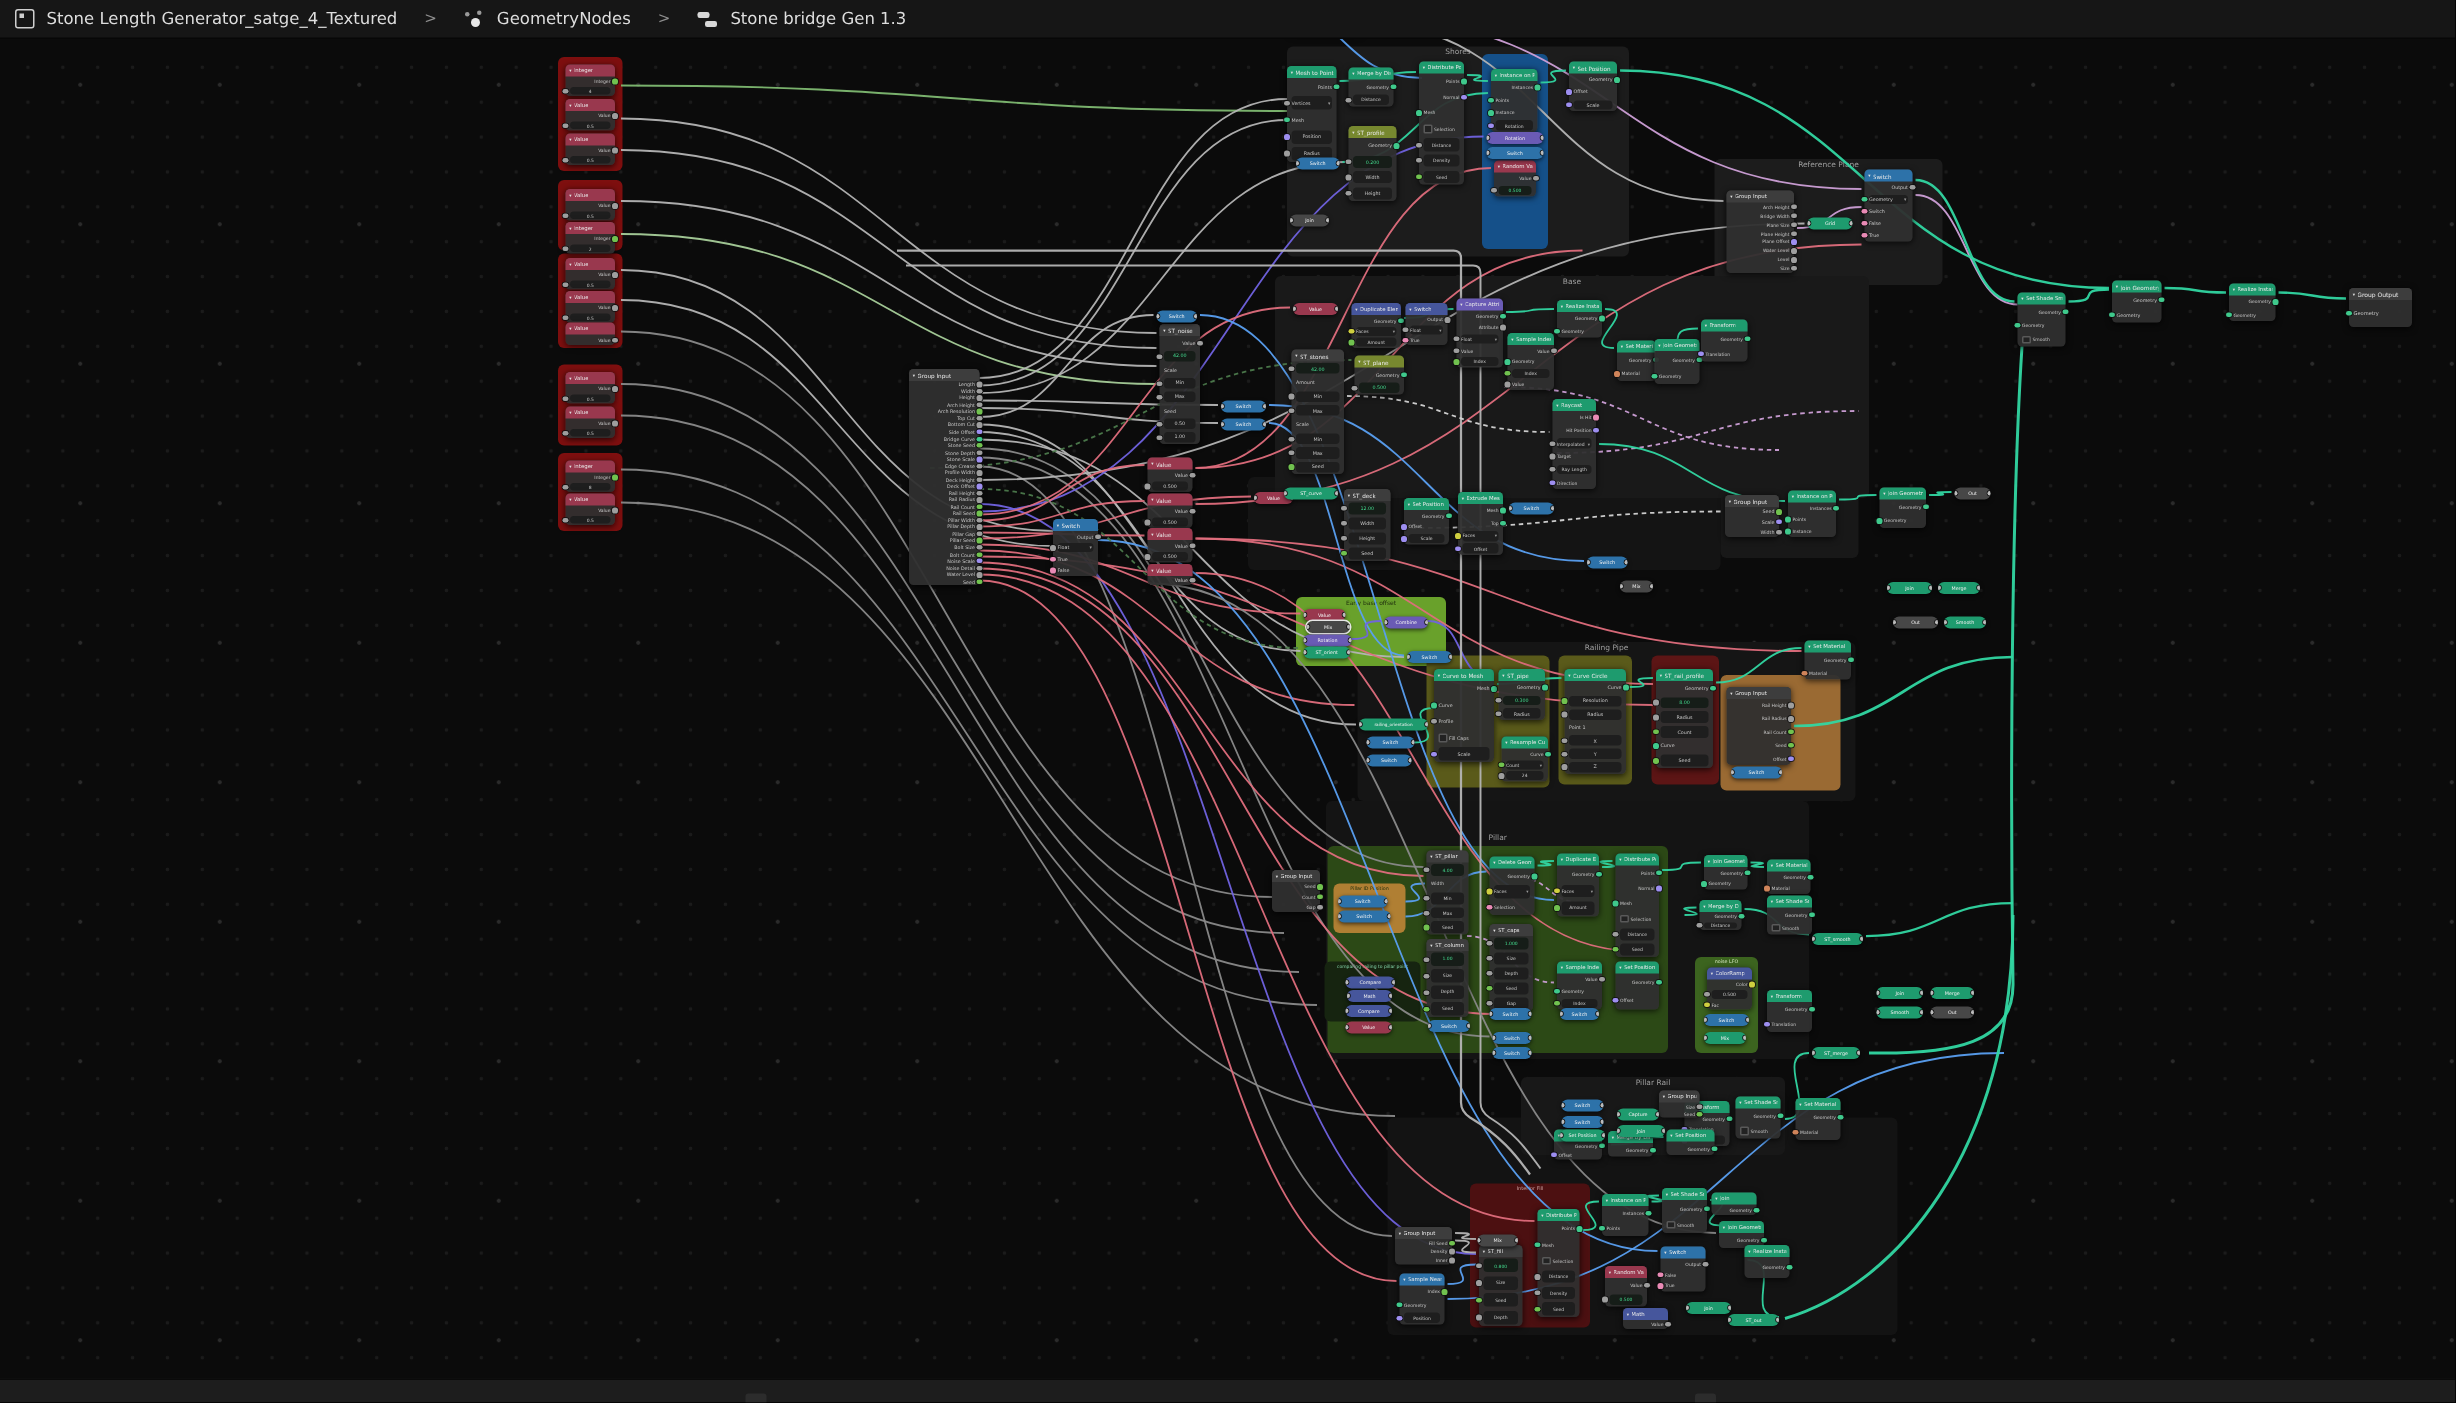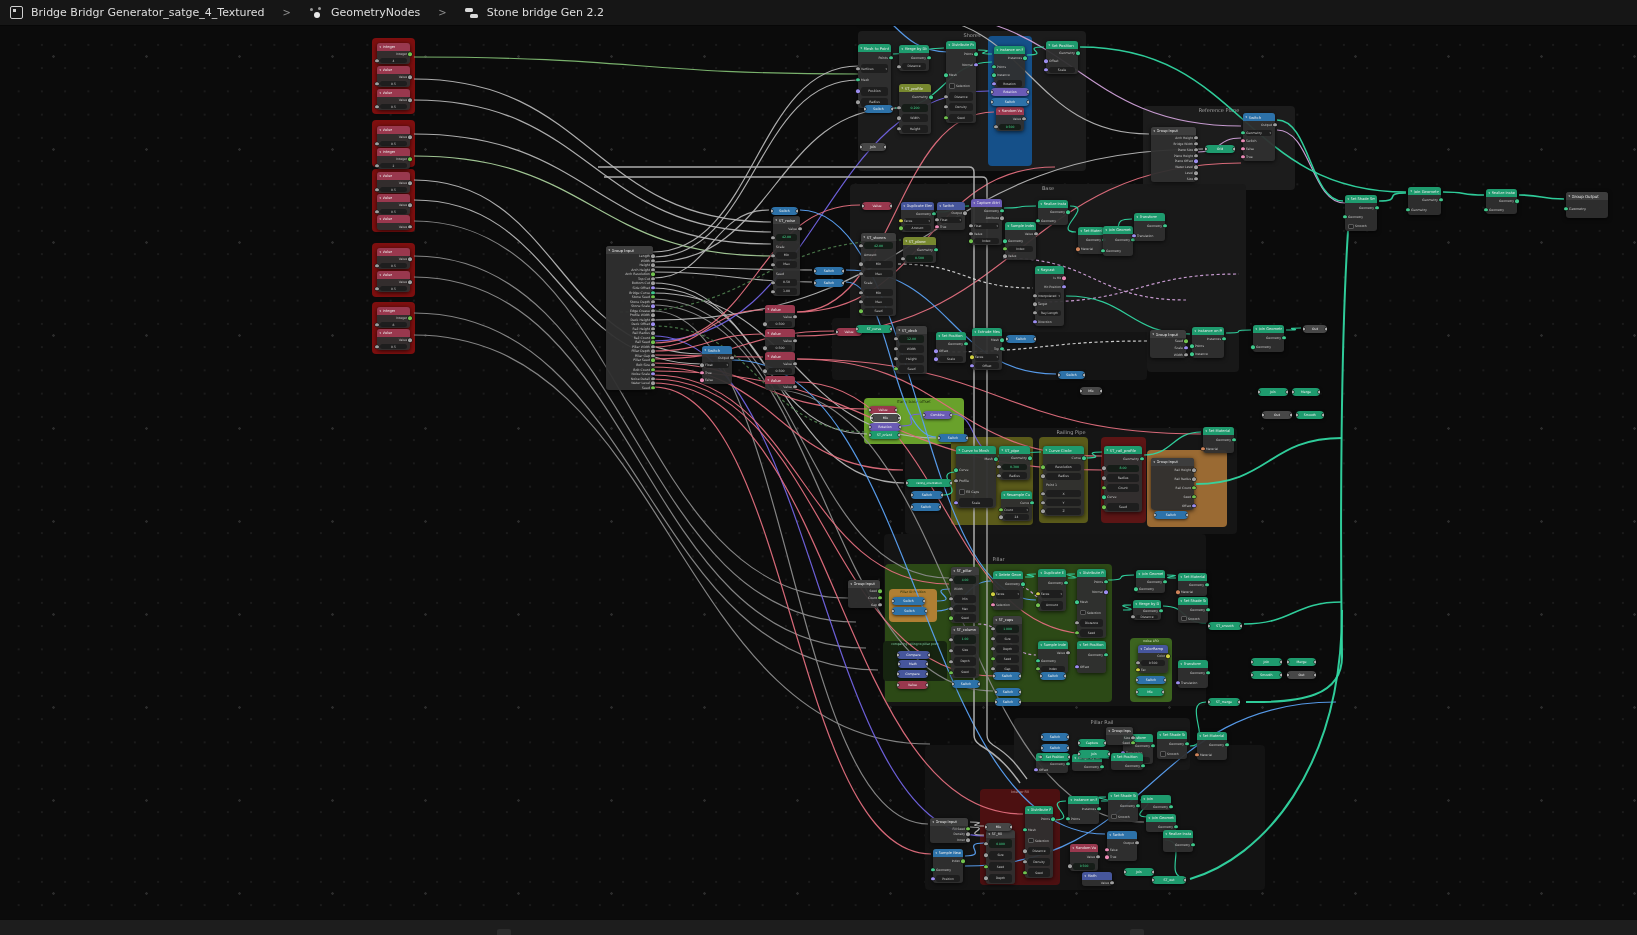--- a/index.html
+++ b/index.html
@@ -64,34 +64,34 @@
   .pill .pdot{position:absolute;width:3.2px;height:3.2px;border-radius:50%;background:#bbb;
     top:50%;transform:translateY(-50%);box-shadow:0 0 0 0.5px #0e0e0e;}
   .pill .pdot.l{left:-1.5px;}.pill .pdot.r{right:-1.5px;}
 </style>
 </head>
 <body>
 
 <div id="stage">
   <div id="topbar">
     <span class="ic-window"></span>
-    <span class="crumbtext">Bridge Bridgr Generator_satge_4_Textured</span>
+    <span class="crumbtext">Stone Length Generator_satge_4_Textured</span>
     <span class="chev">&gt;</span>
     <span class="ic-geonodes">
         <i></i>
         <i></i>
         <i></i>
       </span>
     <span class="crumbtext">GeometryNodes</span>
     <span class="chev">&gt;</span>
     <span class="ic-tree">
         <i></i>
         <i></i>
       </span>
-    <span class="crumbtext">Stone bridge Gen 2.2</span>
+    <span class="crumbtext">Stone bridge Gen 1.3</span>
   </div>
 
   <div id="graph">
     <div id="frames">
         <div class="frame" style="left: 832px; top: 318px; width: 315px; height: 62px; background: rgb(20, 20, 20);"></div>
         <div class="frame" style="left: 905px; top: 428px; width: 332px; height: 106px; background: rgb(21, 21, 21);">
           <div class="flabel">Railing Pipe</div>
         </div>
         <div class="frame" style="left: 884px; top: 534px; width: 322px; height: 172px; background: rgb(20, 20, 20);"></div>
         <div class="frame" style="left: 925px; top: 745px; width: 340px; height: 145px; background: rgb(19, 19, 19);"></div>

